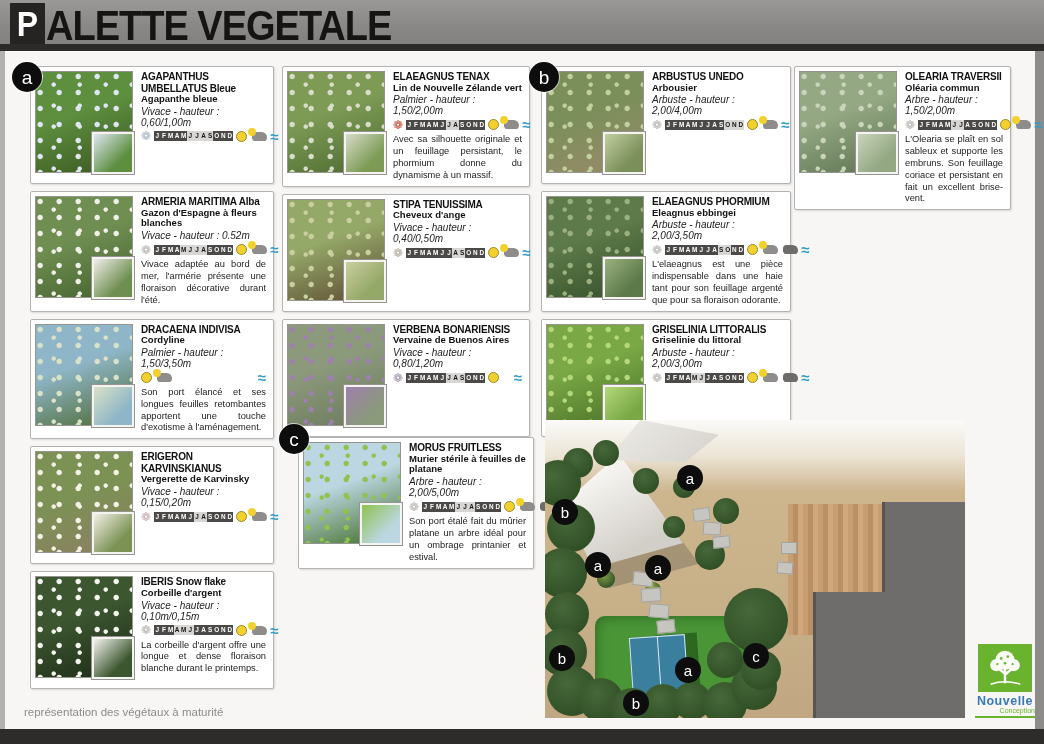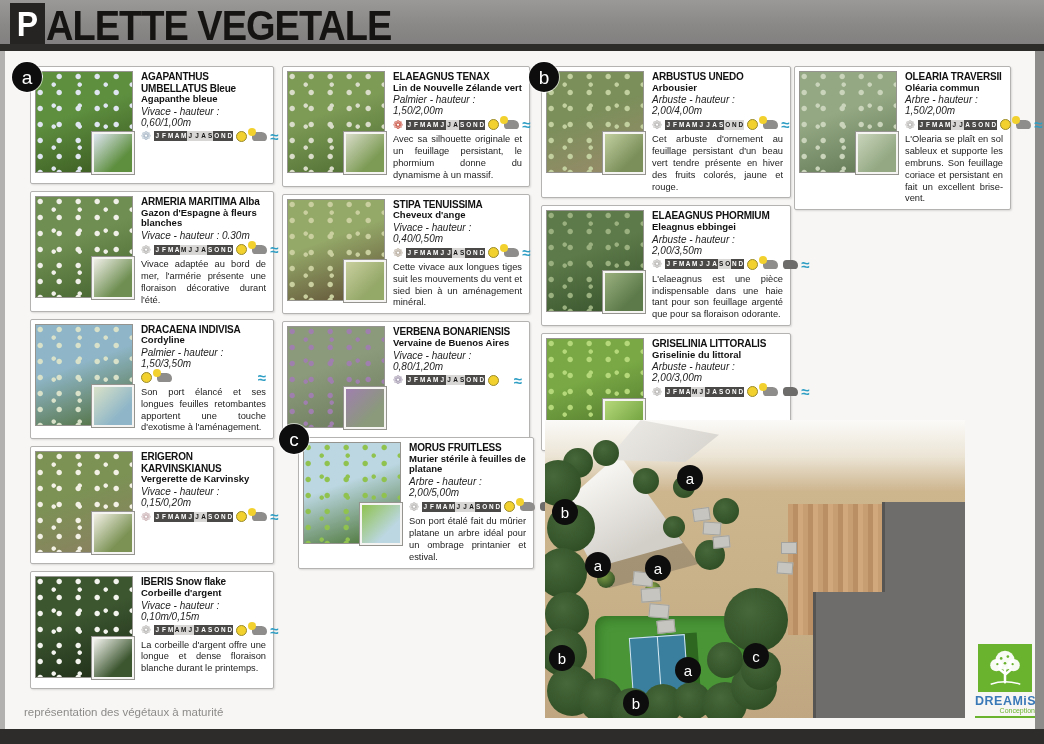--- a/index.html
+++ b/index.html
@@ -137,21 +137,21 @@
       </div>
     </div>
   </div>
       <div class="card">
     <div class="photo" style="background-image: radial-gradient(circle at 22% 28%, rgb(240, 239, 232) 0px, rgb(240, 239, 232) 2.2px, rgba(0, 0, 0, 0) 3.2px), radial-gradient(circle at 68% 60%, rgb(240, 239, 232) 0px, rgb(240, 239, 232) 1.8px, rgba(0, 0, 0, 0) 2.6px), linear-gradient(160deg, rgb(111, 143, 82) 0%, rgb(111, 143, 82) 40%, rgb(68, 99, 47) 100%); background-size: 19px 16px, 26px 21px, 100% 100%;">
       <div class="thumb" style="background-image: linear-gradient(135deg, rgb(240, 239, 232) 0%, rgb(111, 143, 82) 70%);"></div>
     </div>
     <div class="info">
       <div class="p-name">ARMERIA MARITIMA Alba</div>
       <div class="p-common">Gazon d'Espagne à fleurs blanches</div>
-      <div class="p-type">Vivace - hauteur : 0.30m</div>
+      <div class="p-type">Vivace - hauteur : 0.52m</div>
       <div class="icons">
         <span class="ic-flower" style="color: rgb(176, 174, 172);">❁</span>
         <span class="months">
               <span>J</span>
               <span>F</span>
               <span>M</span>
               <span>A</span>
               <span class="hl">M</span>
               <span class="hl">J</span>
               <span class="hl">J</span>
@@ -306,21 +306,20 @@
               <span class="hl">S</span>
               <span>O</span>
               <span>N</span>
               <span>D</span>
             </span>
         <span class="ic-sun"></span>
         <span class="ic-suncloud"></span>
 
         <span class="ic-waves">≈</span>
       </div>
-      <div class="p-desc">Cette vivace aux longues tiges suit les mouvements du vent et sied bien à un aménagement minéral.</div>
     </div>
   </div>
       <div class="card">
     <div class="photo" style="background-image: radial-gradient(circle at 22% 28%, rgb(159, 127, 174) 0px, rgb(159, 127, 174) 2.2px, rgba(0, 0, 0, 0) 3.2px), radial-gradient(circle at 68% 60%, rgb(159, 127, 174) 0px, rgb(159, 127, 174) 1.8px, rgba(0, 0, 0, 0) 2.6px), linear-gradient(160deg, rgb(138, 154, 122) 0%, rgb(138, 154, 122) 40%, rgb(106, 122, 92) 100%); background-size: 19px 16px, 26px 21px, 100% 100%;">
       <div class="thumb" style="background-image: linear-gradient(135deg, rgb(159, 127, 174) 0%, rgb(138, 154, 122) 70%);"></div>
     </div>
     <div class="info">
       <div class="p-name">VERBENA BONARIENSIS</div>
       <div class="p-common">Vervaine de Buenos Aires</div>
       <div class="p-type">Vivace - hauteur : 0,80/1,20m</div>
@@ -370,21 +369,20 @@
               <span>S</span>
               <span class="hl">O</span>
               <span class="hl">N</span>
               <span class="hl">D</span>
             </span>
         <span class="ic-sun"></span>
         <span class="ic-suncloud"></span>
 
         <span class="ic-waves">≈</span>
       </div>
-      <div class="p-desc">Cet arbuste d'ornement au feuillage persistant d'un beau vert tendre présente en hiver des fruits colorés, jaune et rouge.</div>
     </div>
   </div>
       <div class="card">
     <div class="photo" style="background-image: radial-gradient(circle at 22% 28%, rgb(154, 176, 126) 0px, rgb(154, 176, 126) 2.2px, rgba(0, 0, 0, 0) 3.2px), radial-gradient(circle at 68% 60%, rgb(154, 176, 126) 0px, rgb(154, 176, 126) 1.8px, rgba(0, 0, 0, 0) 2.6px), linear-gradient(160deg, rgb(93, 122, 74) 0%, rgb(93, 122, 74) 40%, rgb(53, 81, 42) 100%); background-size: 19px 16px, 26px 21px, 100% 100%;">
       <div class="thumb" style="background-image: linear-gradient(135deg, rgb(154, 176, 126) 0%, rgb(93, 122, 74) 70%);"></div>
     </div>
     <div class="info">
       <div class="p-name">ELAEAGNUS PHORMIUM</div>
       <div class="p-common">Eleagnus ebbingei</div>
       <div class="p-type">Arbuste - hauteur : 2,00/3,50m</div>
@@ -576,19 +574,19 @@
         <circle cx="31" cy="19" r="6.5" fill="#ffffff" opacity="0.95"></circle>
         <circle cx="18" cy="12" r="1.4" fill="#6ab32e"></circle>
           <circle cx="25" cy="10" r="1.4" fill="#6ab32e"></circle>
         <circle cx="22" cy="17" r="1.4" fill="#6ab32e"></circle>
           <circle cx="14" cy="18" r="1.2" fill="#6ab32e"></circle>
         <circle cx="30" cy="18" r="1.2" fill="#6ab32e"></circle>
         <path d="M22 22 L22 37 M22 28 L16 23 M22 29 L28 24" stroke="#ffffff" stroke-width="2.6" fill="none" stroke-linecap="round"></path>
         <path d="M7 39 Q22 34 38 39" stroke="#ffffff" stroke-width="1.6" fill="none"></path>
       </svg>
     </div>
-    <div class="logo-name">DREAMiS</div>
+    <div class="logo-name">Nouvelle</div>
     <div class="logo-tagline">Conception</div>
     <div class="logo-rule"></div>
   </div>
 
   <div class="bottom-bar"></div>
 </div>
 
 </body></html>

